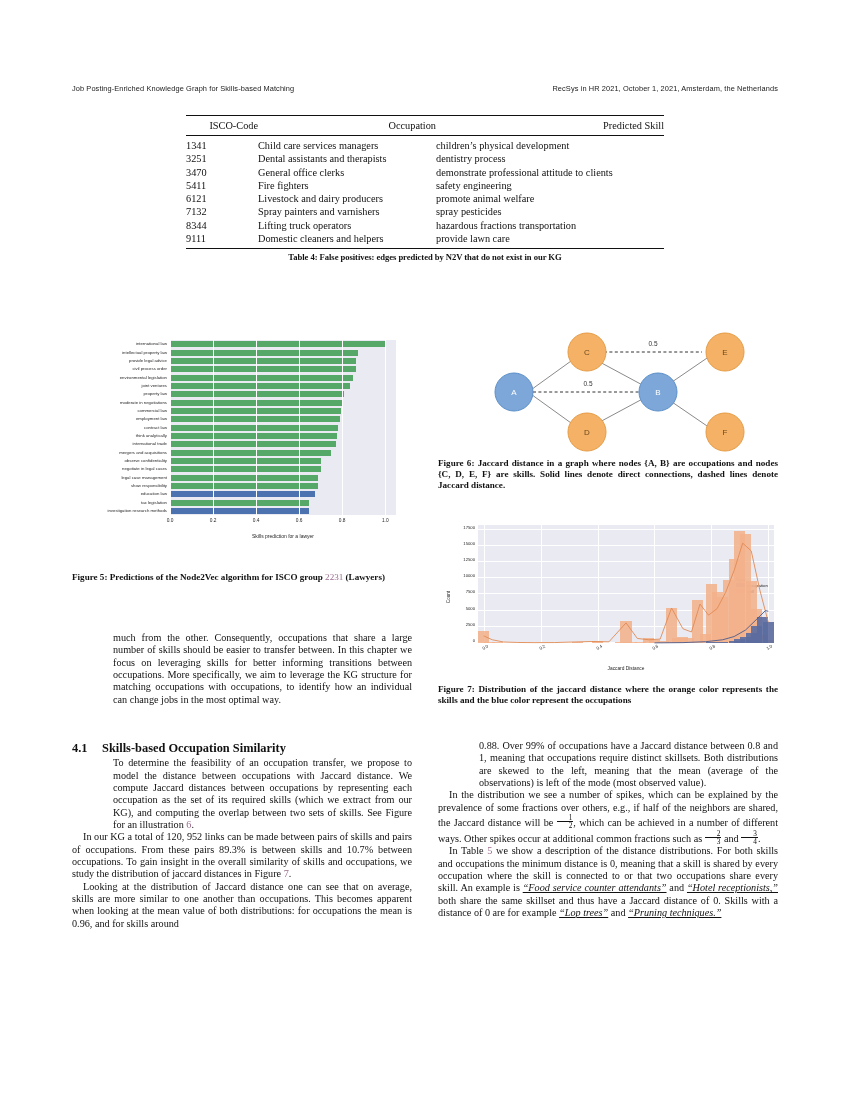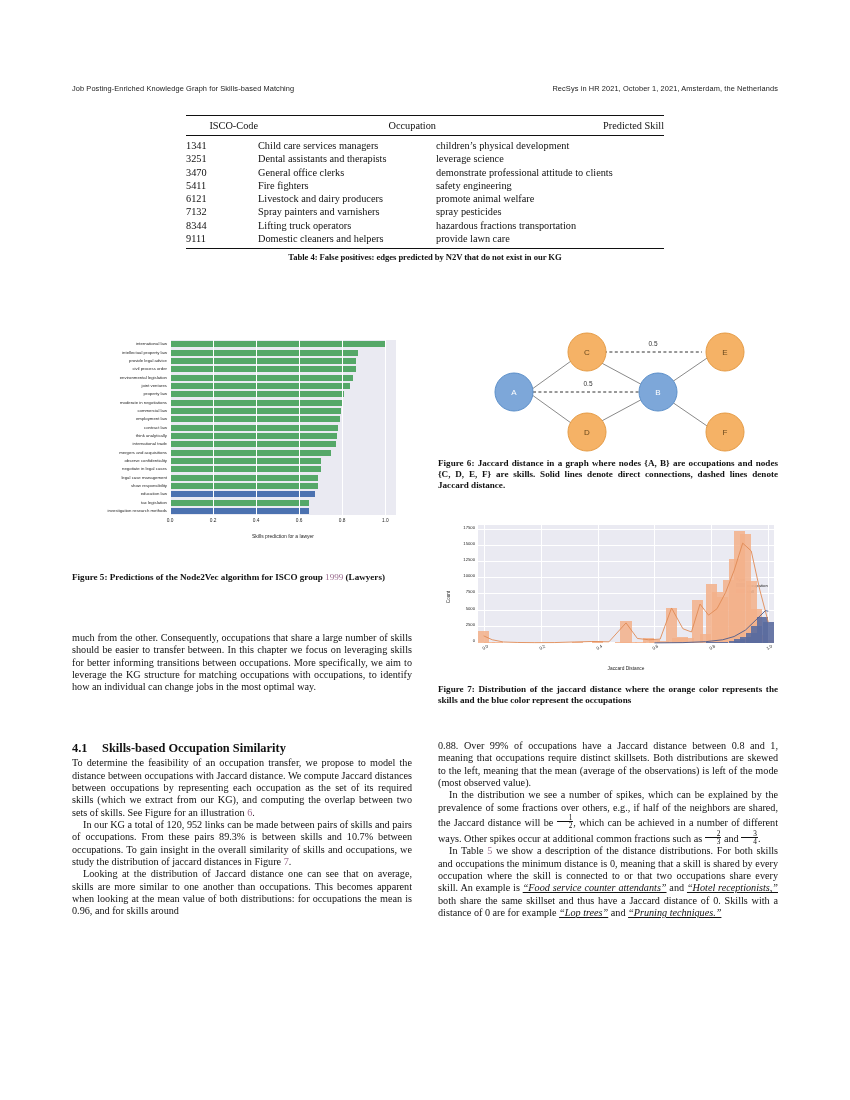--- a/index.html
+++ b/index.html
@@ -37,21 +37,21 @@
     text-align:center;font-weight:bold;font-size:8.6px;
     margin-top:3.5px;letter-spacing:-.05px;
   }
 
   
   .col{position:absolute;width:340px;font-size:10.2px;line-height:12.35px;text-align:justify;}
   .colL{left:72px;}
   .colR{left:438px;}
 
   p.body{margin:0;text-indent:11px;}
-  p.body.nofirst{text-indent:0;}
+  p.body.nofirst{text-indent:0;margin-left:41px;}
   .h2{
     font-size:12.4px;font-weight:bold;margin:0 0 3px 0;
     font-family:"Liberation Serif", serif;
   }
   .h2 .num{display:inline-block;width:30px;}
   .ref{color:#9a6b8e;}
   .it{font-style:italic;text-decoration:underline;}
   .frac{
     display:inline-block;vertical-align:-0.30em;
     font-size:7.3px;line-height:1;text-align:center;
@@ -149,21 +149,21 @@
       </thead>
       <tbody id="t4body">
           <tr>
             <td class="col-code">1341</td>
             <td class="col-occ">Child care services managers</td>
             <td class="col-skill">children’s physical development</td>
           </tr>
           <tr>
             <td class="col-code">3251</td>
             <td class="col-occ">Dental assistants and therapists</td>
-            <td class="col-skill">leverage science</td>
+            <td class="col-skill">dentistry process</td>
           </tr>
           <tr>
             <td class="col-code">3470</td>
             <td class="col-occ">General office clerks</td>
             <td class="col-skill">demonstrate professional attitude to clients</td>
           </tr>
           <tr>
             <td class="col-code">5411</td>
             <td class="col-occ">Fire fighters</td>
             <td class="col-skill">safety engineering</td>
@@ -293,21 +293,21 @@
         <div class="xtick" style="left: 96px; top: 182px;">0.0</div>
         <div class="xtick" style="left: 139.048px; top: 182px;">0.2</div>
         <div class="xtick" style="left: 182.095px; top: 182px;">0.4</div>
         <div class="xtick" style="left: 225.143px; top: 182px;">0.6</div>
         <div class="xtick" style="left: 268.19px; top: 182px;">0.8</div>
         <div class="xtick" style="left: 311.238px; top: 182px;">1.0</div>
       </div>
     <div class="xlabel" style="bottom:2px">Skills prediction for a lawyer</div>
   </div>
   <div class="cap5 figcap">
-    <span>Figure 5: Predictions of the Node2Vec algorithm for ISCO group </span><span class="ref" style="font-weight:normal">1999</span><span> (Lawyers)</span>
+    <span>Figure 5: Predictions of the Node2Vec algorithm for ISCO group </span><span class="ref" style="font-weight:normal">2231</span><span> (Lawyers)</span>
   </div>
 
   <div class="fig6">
     <svg width="344" height="122" viewBox="0 0 344 122">
       <g stroke="#8a8a8a" stroke-width="1">
         <line x1="92" y1="62" x2="142" y2="26"></line>
         <line x1="92" y1="62" x2="142" y2="98"></line>
         <line x1="160" y1="30" x2="212" y2="58"></line>
         <line x1="160" y1="94" x2="212" y2="66"></line>
         <line x1="236" y1="52" x2="274" y2="26"></line>

